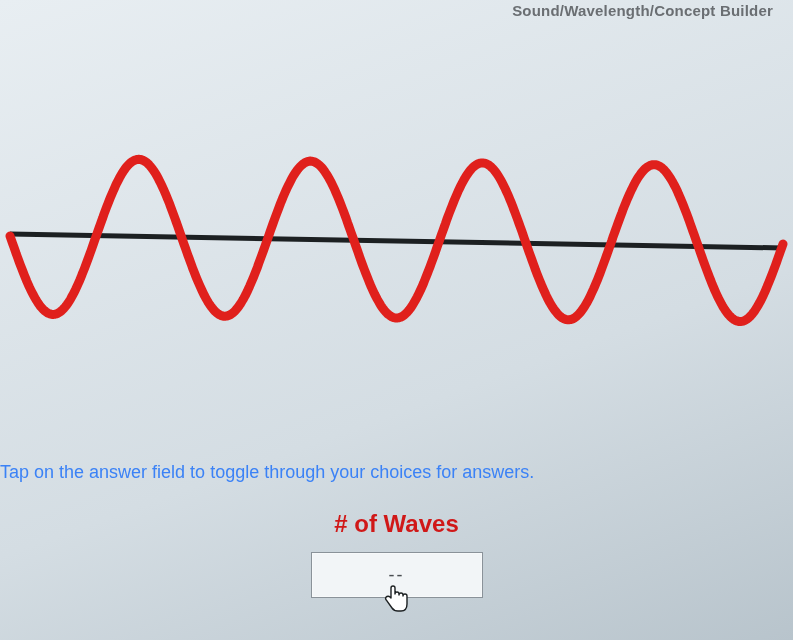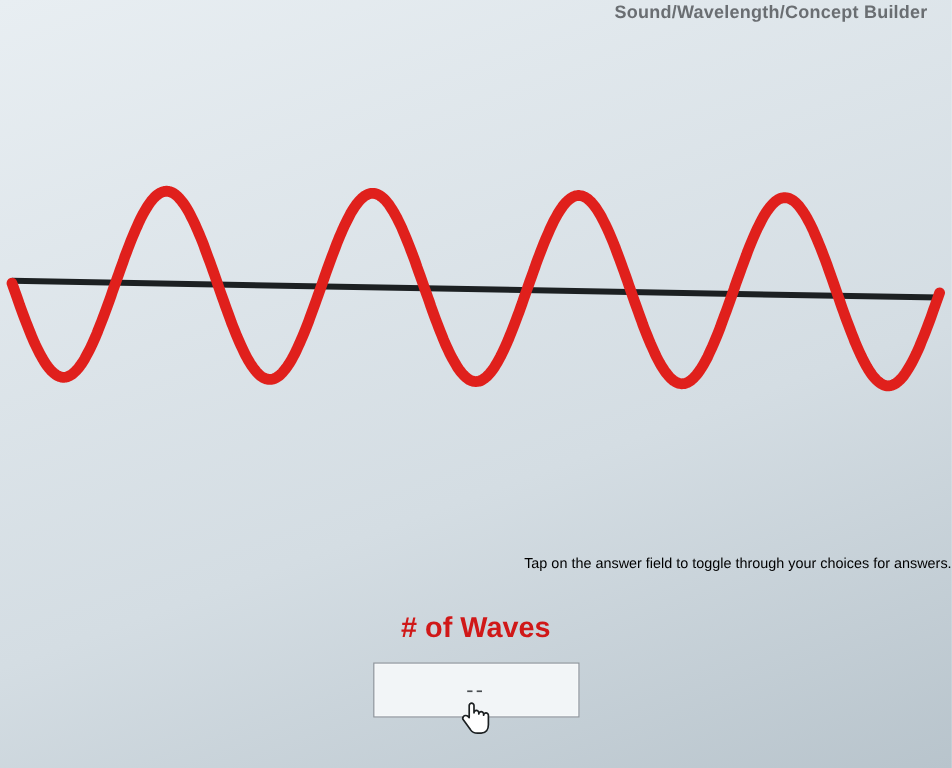--- a/index.html
+++ b/index.html
@@ -39,23 +39,23 @@
     position: absolute;
     top: 110px;
     left: 0;
     width: 793px;
     height: 260px;
   }
   .instruction {
     position: absolute;
     top: 462px;
     width: 100%;
-    text-align: right;
-    font-size: 12px;
-    color: #000000;
+    text-align: left;
+    font-size: 18px;
+    color: #3b82f6;
   }
   .answer-label {
     position: absolute;
     top: 510px;
     width: 100%;
     text-align: center;
     font-size: 24px;
     font-weight: 700;
     color: #d01818;
   }

